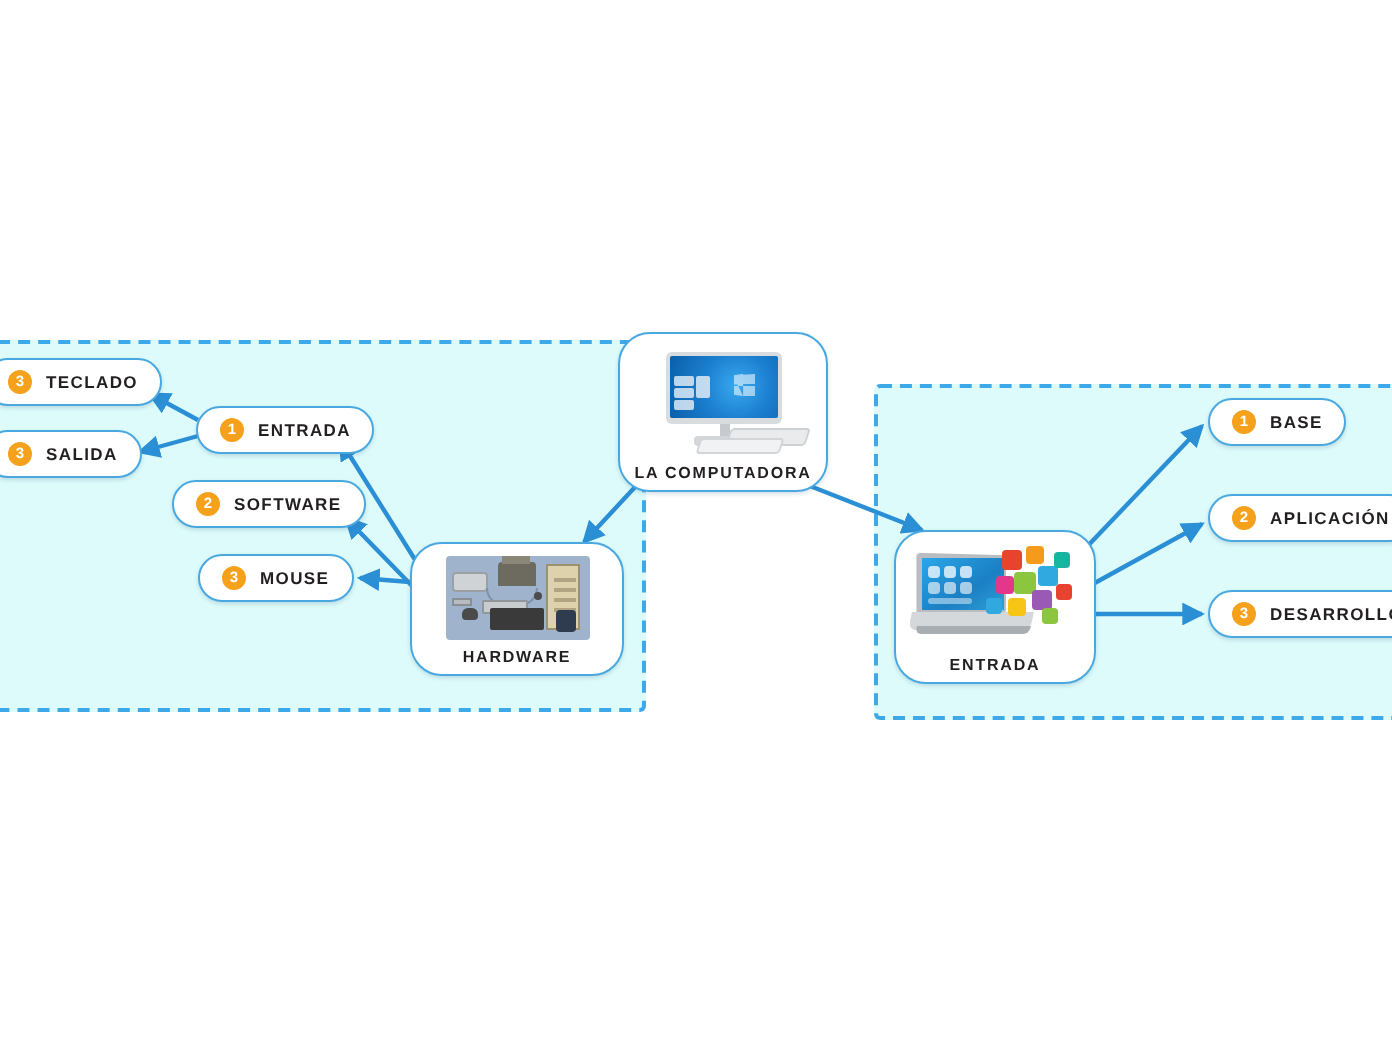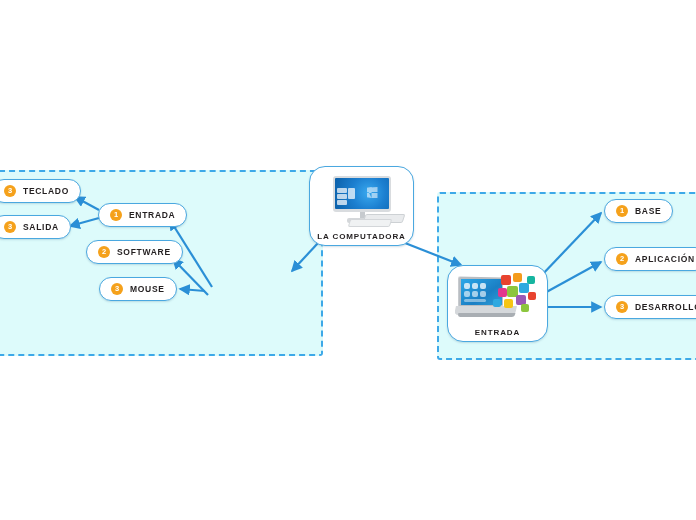--- a/index.html
+++ b/index.html
@@ -388,20 +388,40 @@
         <div class="aio-tile" style="left:13px; top:10px; width:7px;  height:11px;"></div>
       </div>
       <div class="aio-stand-neck"></div>
       <div class="aio-stand-base"></div>
       <div class="aio-kbd"></div>
       <div class="aio-kbd2"></div>
     </div>
     <div class="caption">LA COMPUTADORA</div>
   </div>
 
+  <div class="node imgnode" id="node-hardware">
+    <div class="thumb" id="thumb-hardware">
+      <div class="hw hw-tower">
+          <i style="top:6px"></i>
+          <i style="top:11px"></i>
+          <i style="top:16px"></i>
+          <i style="top:21px"></i>
+        </div>
+      <div class="hw hw-printer"></div>
+      <div class="hw hw-scanner"></div>
+      <div class="hw hw-cable"></div>
+      <div class="hw hw-dot"></div>
+      <div class="hw hw-kbd2"></div>
+      <div class="hw hw-kbd"></div>
+      <div class="hw hw-mouse"></div>
+      <div class="hw hw-disk"></div>
+      <div class="hw hw-speaker"></div>
+    </div>
+    <div class="caption">HARDWARE</div>
+  </div>
 
   <div class="node imgnode" id="node-software">
     <div class="thumb" id="thumb-software">
       <div class="lt-lid"></div>
       <div class="lt-screen">
         <div class="sq" style="left:3px;  top:4px;  width:6px; height:6px; background:#ffffff; opacity:.75"></div>
         <div class="sq" style="left:11px; top:4px;  width:6px; height:6px; background:#ffffff; opacity:.75"></div>
         <div class="sq" style="left:19px; top:4px;  width:6px; height:6px; background:#ffffff; opacity:.75"></div>
         <div class="sq" style="left:3px;  top:12px; width:6px; height:6px; background:#ffffff; opacity:.6"></div>
         <div class="sq" style="left:11px; top:12px; width:6px; height:6px; background:#ffffff; opacity:.6"></div>

